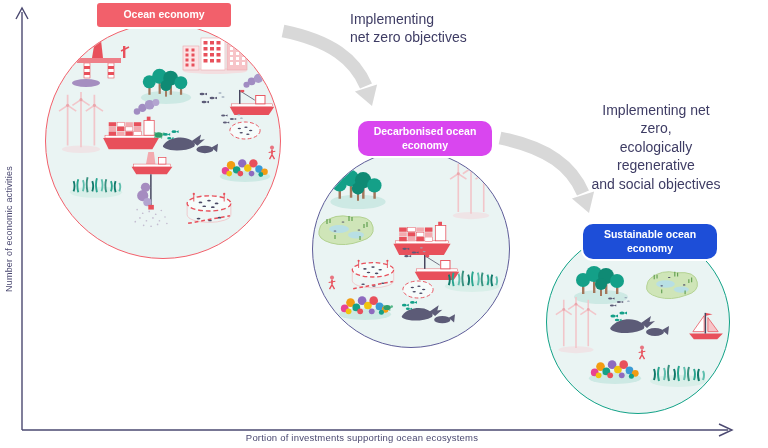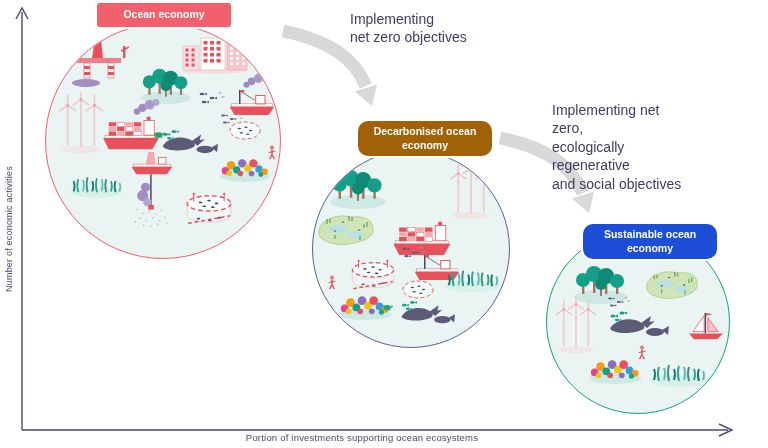--- a/index.html
+++ b/index.html
@@ -14,25 +14,25 @@
           font-size:9.5px;letter-spacing:.2px;color:#4a4870;}
   .circle{position:absolute;border-radius:50%;background:#eaf4f3;overflow:hidden;}
   .circle svg{position:absolute;left:0;top:0;}
   .c1{left:45px;top:23px;width:234px;height:234px;border:1.6px solid #f2606b;}
   .c2{left:312px;top:150px;width:196px;height:196px;border:1.6px solid #5f5d99;}
   .c3{left:546px;top:230px;width:182px;height:182px;border:1.6px solid #12a287;}
   .pill{position:absolute;display:flex;align-items:center;justify-content:center;
         color:#fff;font-weight:bold;text-align:center;font-size:10.5px;line-height:1.25;
         box-shadow:0 0 0 2px #fff;z-index:5;}
   .p1{left:97px;top:3px;width:134px;height:24px;border-radius:3px;background:#f2606b;}
-  .p2{left:358px;top:121px;width:126px;height:33px;border-radius:10px;background:#a16207;padding:1px 4px;}
+  .p2{left:358px;top:121px;width:126px;height:33px;border-radius:10px;background:#d946ef;padding:1px 4px;}
   .p3{left:583px;top:224px;width:126px;height:33px;border-radius:10px;background:#1d4ed8;padding:1px 4px;}
   .annot{position:absolute;font-size:14px;line-height:1.32;color:#3e3c64;white-space:pre-line;}
   .a1{left:350px;top:10px;width:130px;}
-  .a2{left:552px;top:101px;width:140px;}
+  .a2{left:586px;top:101px;width:140px;text-align:center;}
 </style>
 </head>
 <body>
 
 <div class="canvas">
 
   <svg width="0" height="0" aria-hidden="true">
     <defs>
       <symbol id="sym-trees" viewBox="0 0 60 42">
         <ellipse cx="30" cy="34" rx="27" ry="7" fill="#cde9e4"></ellipse>

